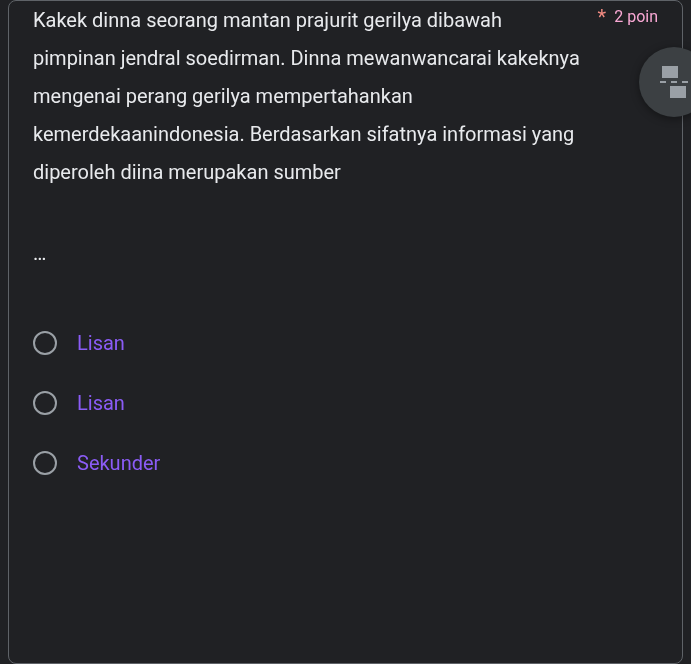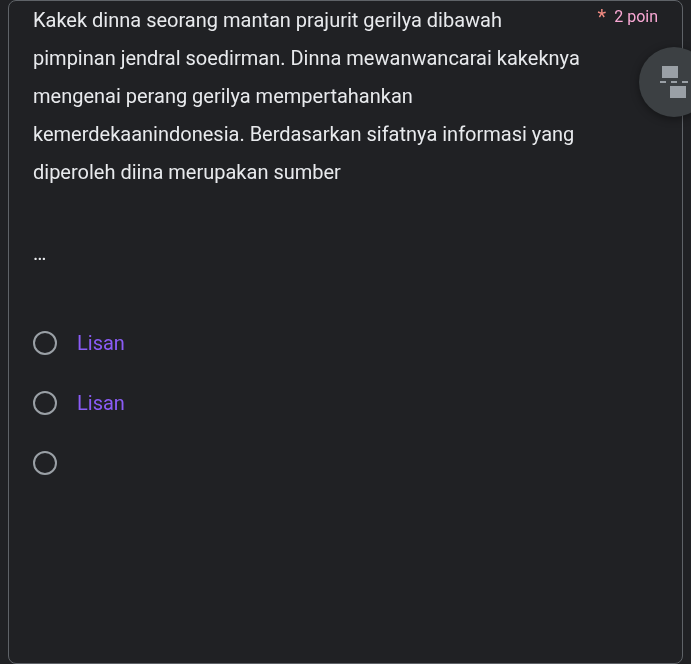--- a/index.html
+++ b/index.html
@@ -134,20 +134,21 @@
     <div class="option-row">
       <div class="radio-circle"></div>
       <div class="option-label">Lisan</div>
     </div>
     <div class="option-row">
       <div class="radio-circle"></div>
       <div class="option-label">Lisan</div>
     </div>
     <div class="option-row">
       <div class="radio-circle"></div>
+      <div class="option-label">Sekunder</div>
     </div>
   </div>
 </div>
 
 <div class="floating-btn">
   <div class="fb-square-top"></div>
   <div class="fb-dash"></div>
   <div class="fb-square-bottom"></div>
 </div>
 

